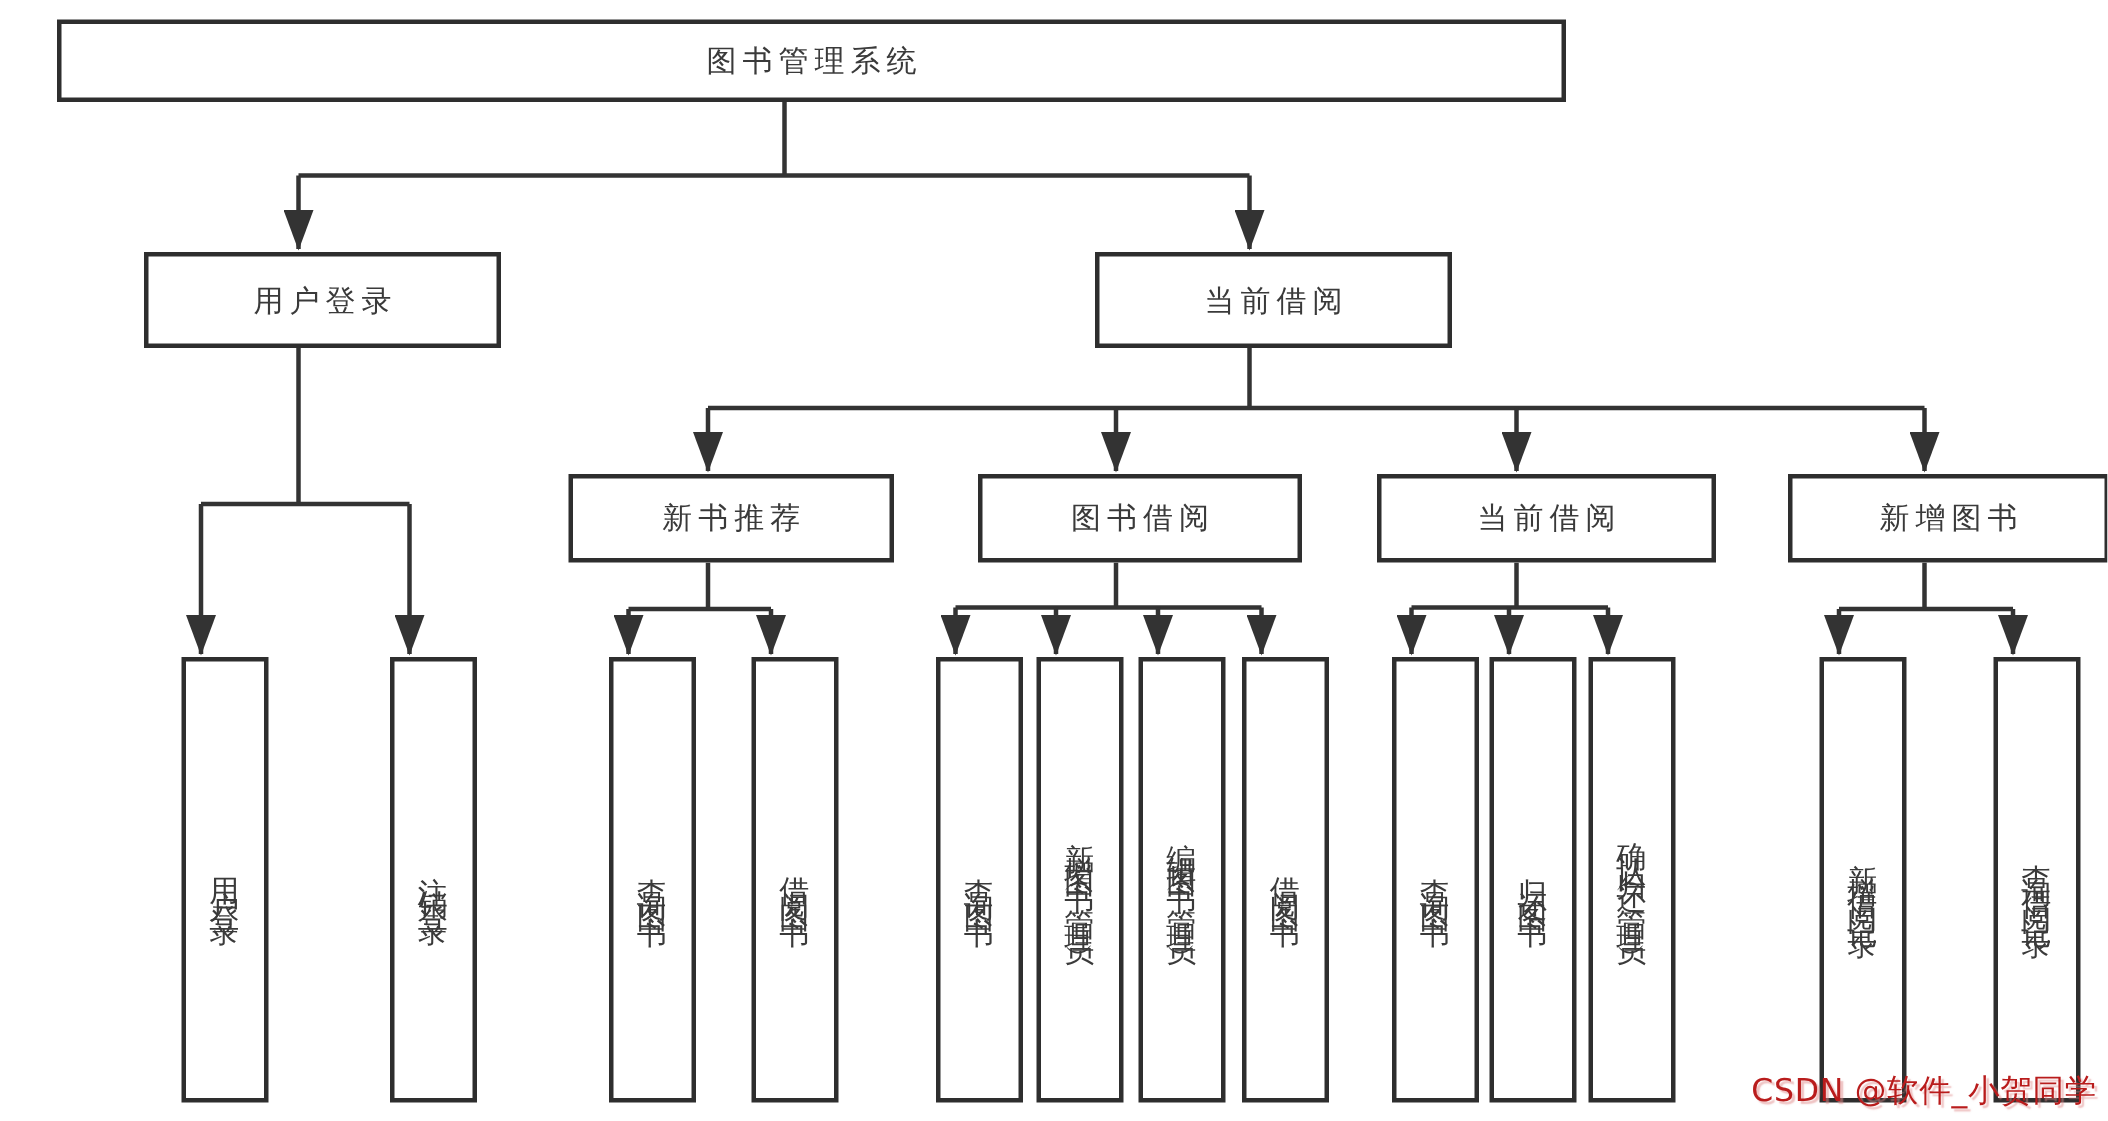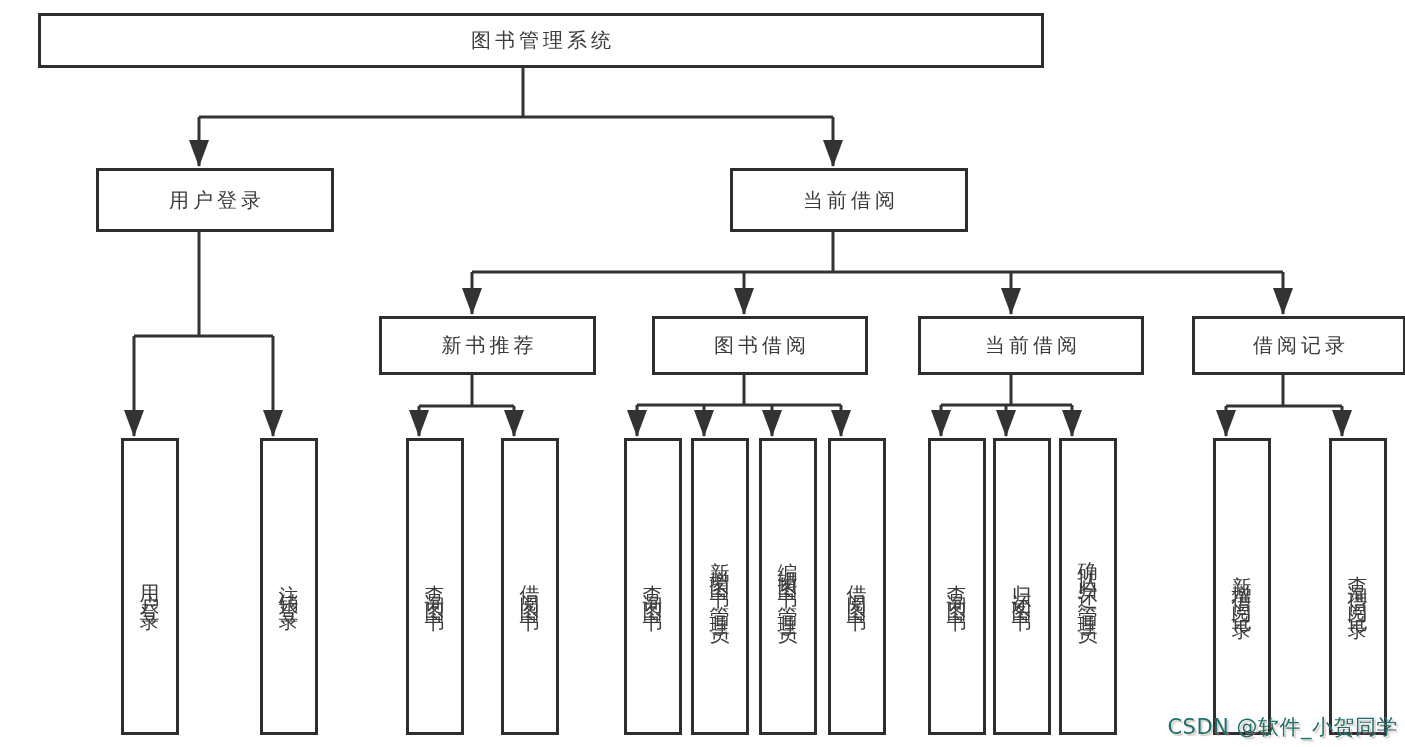--- a/index.html
+++ b/index.html
@@ -11,21 +11,21 @@
   .box{
     position:absolute;box-sizing:border-box;border:3px solid #2e2e2e;background:#ffffff;
     display:flex;align-items:center;justify-content:center;z-index:2;
     font-size:20px;color:#3a3a3a;margin-left:16px;
   }
   .box.h span{letter-spacing:4px;text-indent:4px;white-space:nowrap;}
   .box.v span{writing-mode:vertical-rl;letter-spacing:9px;line-height:1;}
   .leaf{width:58px;top:438px;height:297px;}
   .watermark{
     position:absolute;top:713px;right:7px;z-index:6;
-    font-size:21px;letter-spacing:0.5px;color:#0f766e;
+    font-size:21px;letter-spacing:0.5px;color:#b91c1c;
     text-shadow:2px 2px 1px rgba(224,140,140,0.55);
     white-space:nowrap;
   }
 </style>
 </head>
 <body>
 
 <div class="stage">
 
   <svg class="wires" viewBox="0 0 1405 747" xmlns="http://www.w3.org/2000/svg">
@@ -104,21 +104,21 @@
   <div class="box h" style="left:363px;top:316px;width:217px;height:59px">
     <span>新书推荐</span>
   </div>
   <div class="box h" style="left:636px;top:316px;width:216px;height:59px">
     <span>图书借阅</span>
   </div>
   <div class="box h" style="left:902px;top:316px;width:226px;height:59px">
     <span>当前借阅</span>
   </div>
   <div class="box h" style="left:1176px;top:316px;width:214px;height:59px">
-    <span>借阅记录</span>
+    <span>新增图书</span>
   </div>
 
   <div class="box v leaf" style="left:105px">
     <span>用户登录</span>
   </div>
   <div class="box v leaf" style="left:244px">
     <span>注销登录</span>
   </div>
 
   <div class="box v leaf" style="left:390px">

